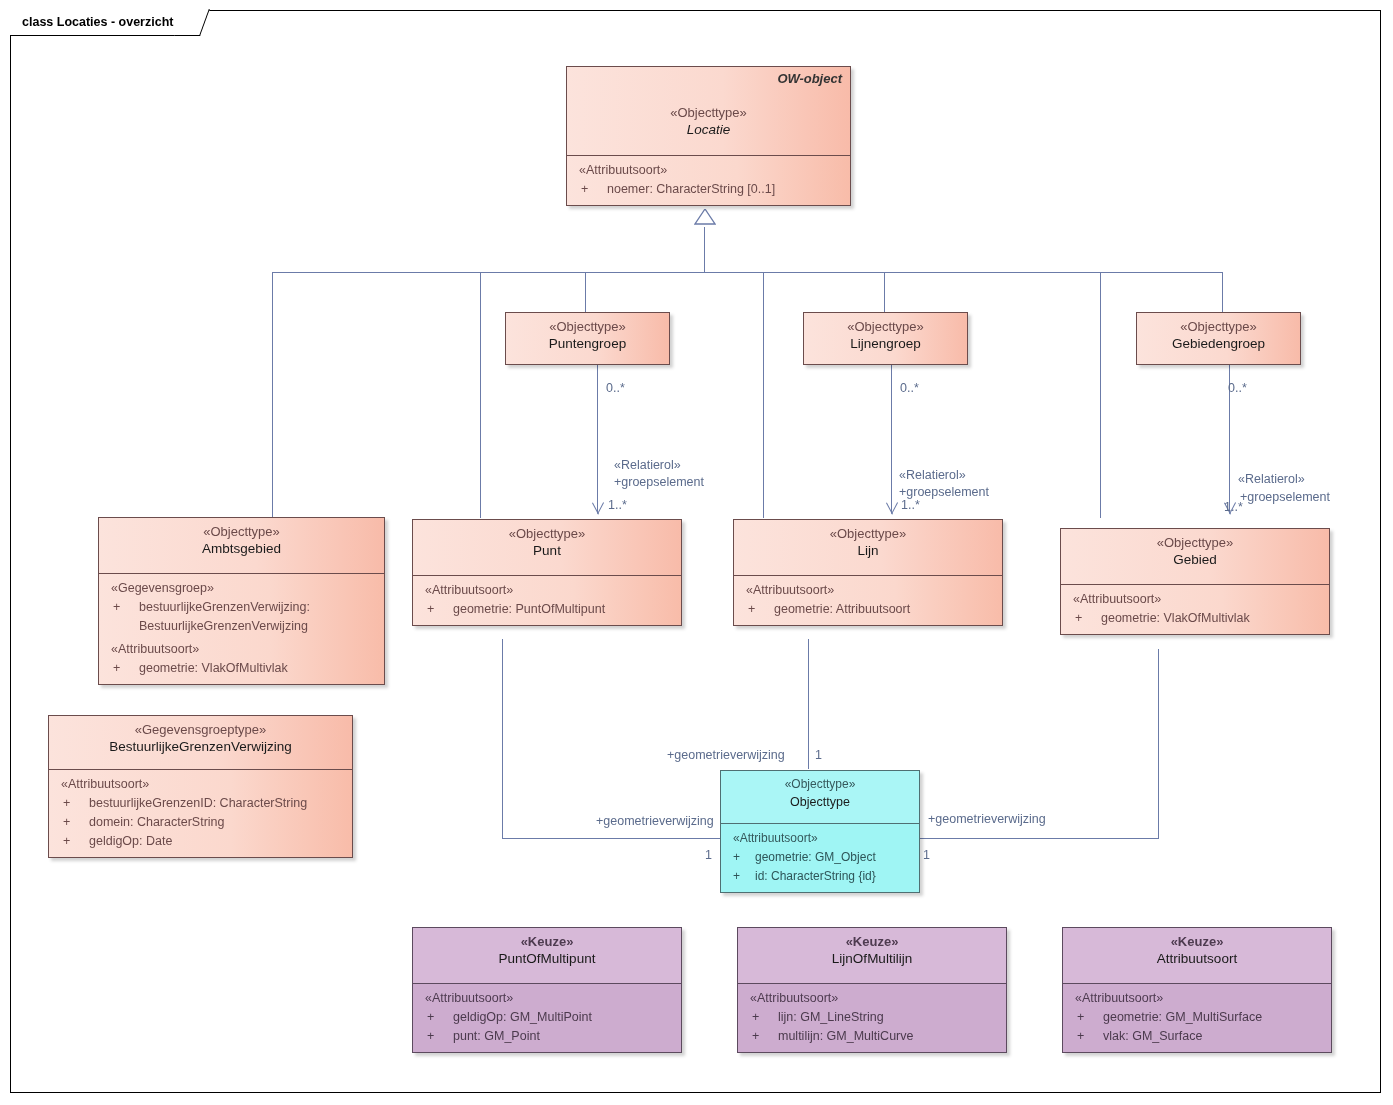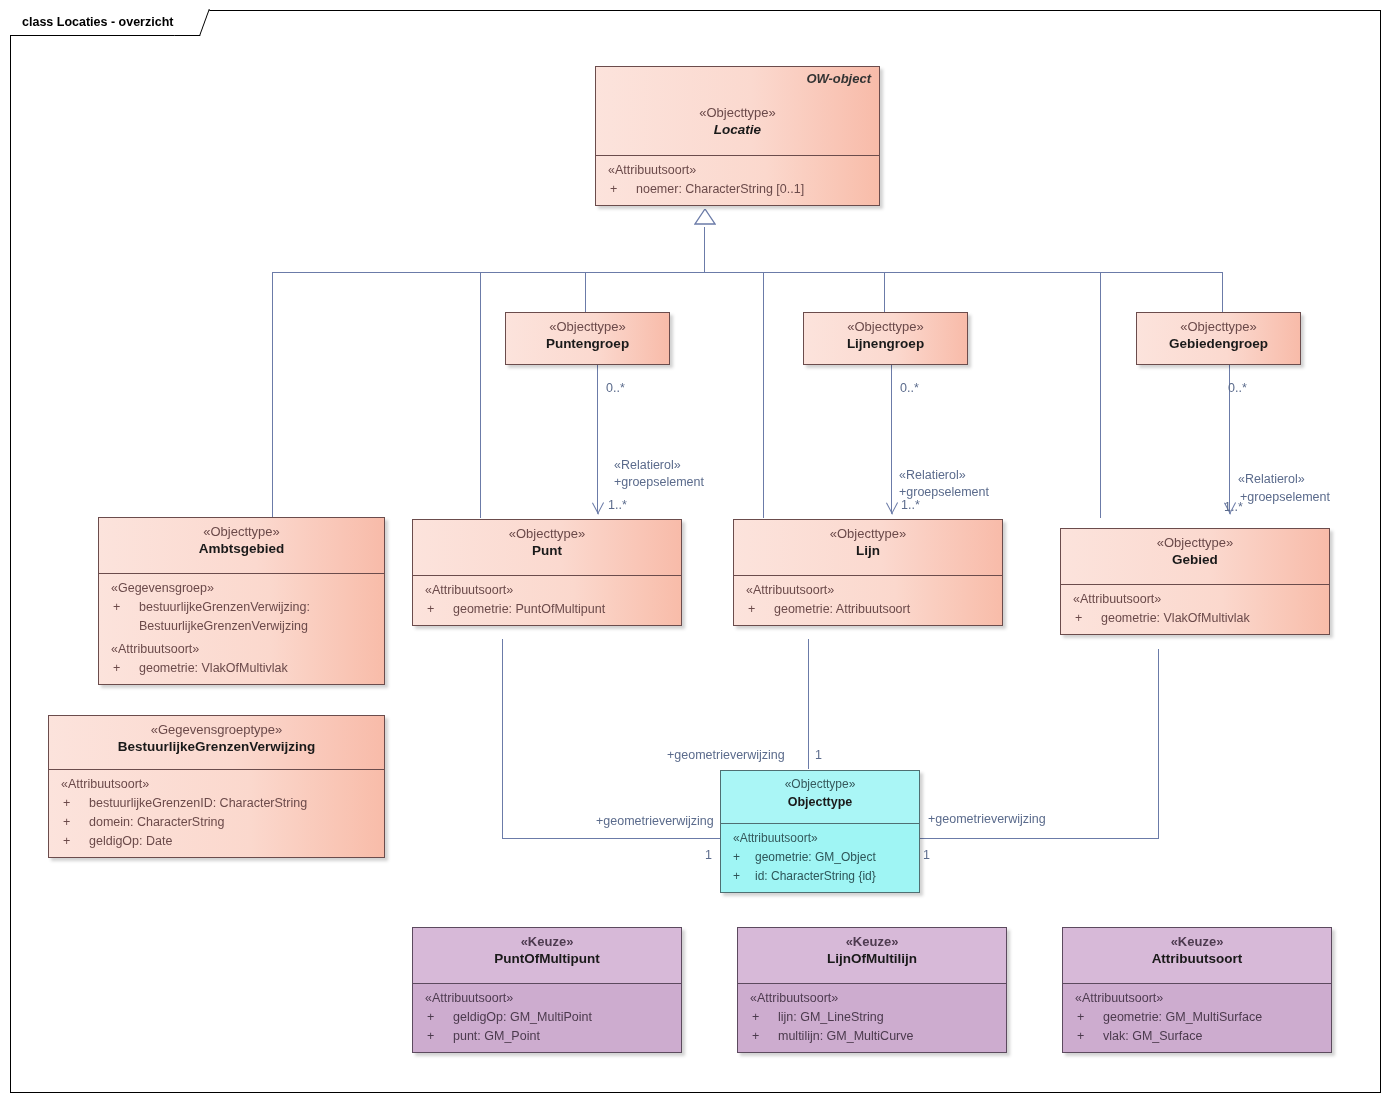--- a/index.html
+++ b/index.html
@@ -89,21 +89,21 @@
 
   .stereo {
     font-size: 13px;
     color: #6b4a4a;
     line-height: 17px;
   }
   .cls.cyan .stereo { color: #35595c; }
   .cls.purple .stereo { color: #4e3b50; font-weight: bold; }
   .clsname {
     font-size: 13.5px;
-    font-weight: bold;
+    font-weight: normal;
     color: #1a1a1a;
     line-height: 18px;
   }
   .clsname.ital { font-style: italic; }
   .tagtop {
     position: absolute;
     right: 8px;
     top: 4px;
     font-size: 13px;
     font-style: italic;
@@ -229,21 +229,21 @@
 
   <div class="ln v" style="left:808px; top:639px; height:130px;"></div>
   <div class="lbl" style="left:667px; top:748px;">+geometrieverwijzing</div>
   <div class="lbl mult" style="left:815px; top:748px;">1</div>
 
   <div class="ln v" style="left:1158px; top:649px; height:190px;"></div>
   <div class="ln h" style="left:918px; top:838px; width:241px;"></div>
   <div class="lbl" style="left:928px; top:812px;">+geometrieverwijzing</div>
   <div class="lbl mult" style="left:923px; top:848px;">1</div>
 
-  <div class="cls" style="left:566px; top:66px; width:285px;margin-left:29px;">
+  <div class="cls" style="left:566px; top:66px; width:285px;">
     <div class="hdr" style="height:88px;">
       <div class="tagtop">OW-object</div>
       <div class="stereo" style="margin-top:32px;">«Objecttype»</div>
       <div class="clsname ital">Locatie</div>
     </div>
     <div class="body">
       <div class="grpstereo">«Attribuutsoort»</div>
       <div class="attr">
         <span class="vis">+</span>
         <span>noemer: CharacterString [0..1]</span>
@@ -285,21 +285,21 @@
       </div>
       <div class="attr cont">BestuurlijkeGrenzenVerwijzing</div>
       <div class="grpstereo" style="margin-top:4px;">«Attribuutsoort»</div>
       <div class="attr">
         <span class="vis">+</span>
         <span>geometrie: VlakOfMultivlak</span>
       </div>
     </div>
   </div>
 
-  <div class="cls" style="left:48px; top:715px; width:337px;">
+  <div class="cls" style="left:48px; top:715px; width:305px;">
     <div class="hdr" style="height:53px;">
       <div class="stereo">«Gegevensgroeptype»</div>
       <div class="clsname">BestuurlijkeGrenzenVerwijzing</div>
     </div>
     <div class="body">
       <div class="grpstereo">«Attribuutsoort»</div>
       <div class="attr">
         <span class="vis">+</span>
         <span>bestuurlijkeGrenzenID: CharacterString</span>
       </div>

